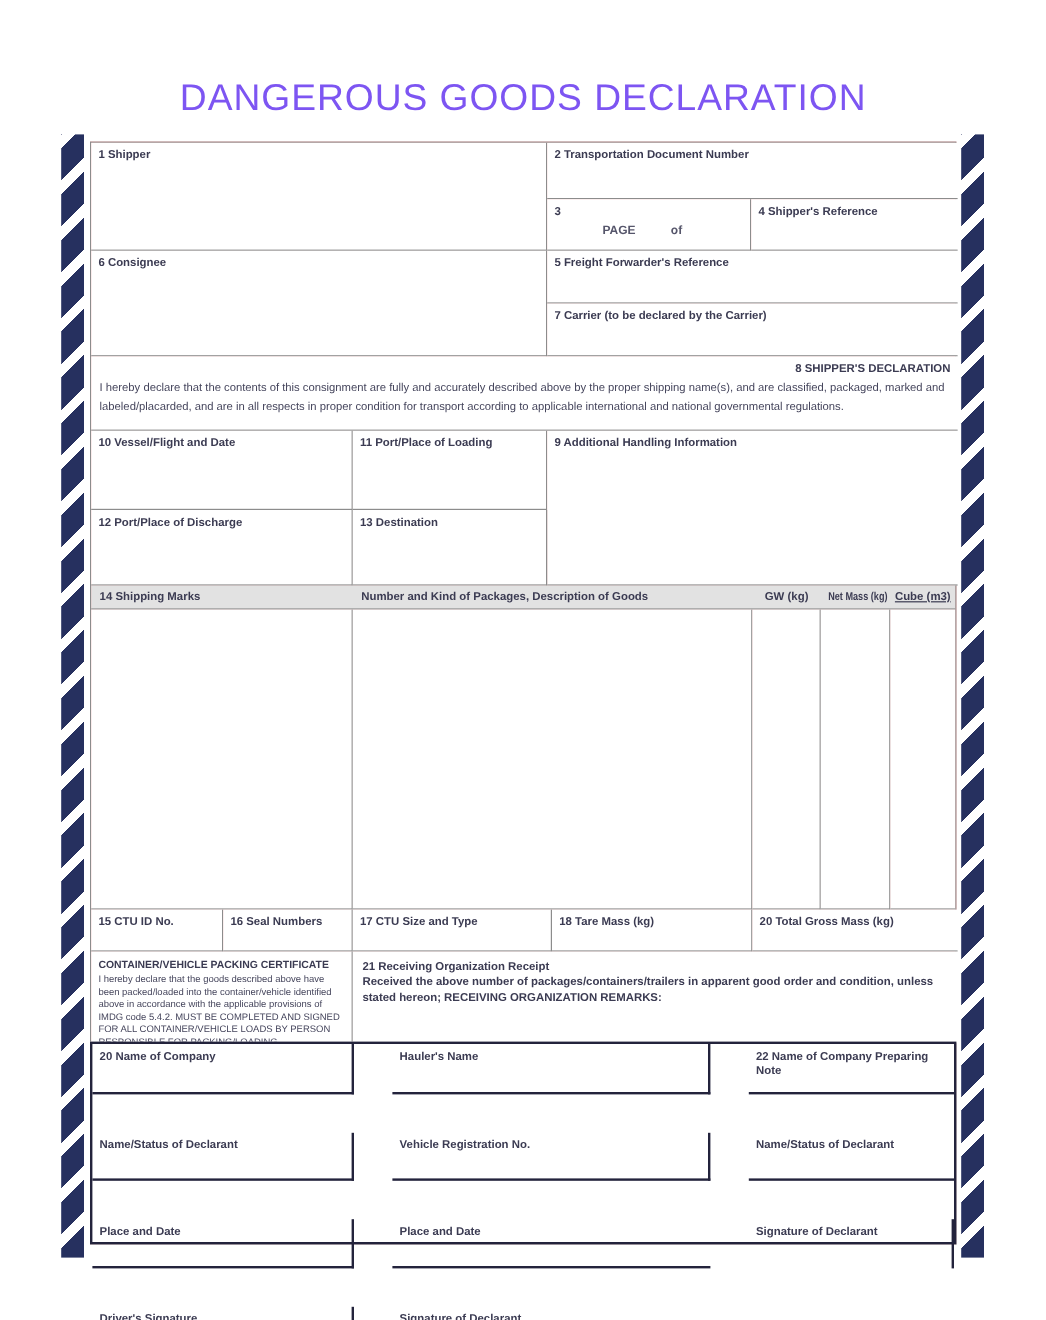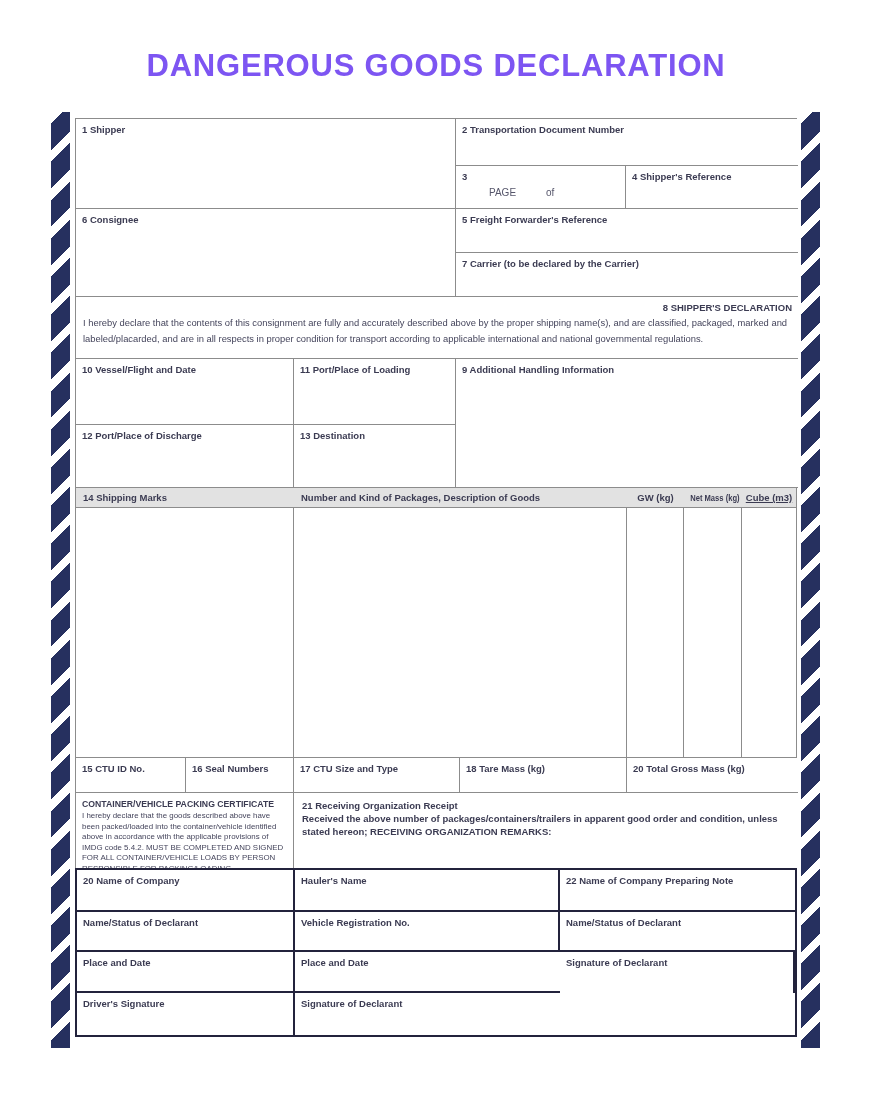--- a/index.html
+++ b/index.html
@@ -9,22 +9,22 @@
     --line-gray:#8c8c8c;
     --header-bg:#e2e2e2;
     --label:#3b3b52;
     --body-text:#45455c;
   }
   *{box-sizing:border-box;margin:0;padding:0;}
   html,body{width:872px;height:1100px;background:#ffffff;
     font-family:"Liberation Sans","DejaVu Sans",sans-serif;}
   .page{position:relative;width:872px;height:1100px;background:#fff;overflow:hidden;}
 
-  .title{position:absolute;left:0;top:48px;width:872px;text-align:center;
-    color:var(--accent);font-size:31px;font-weight:bold;letter-spacing:.8px;}
+  .title{position:absolute;left:0;top:64px;width:872px;text-align:center;
+    color:var(--accent);font-size:31px;font-weight:normal;letter-spacing:.8px;}
 
   .stripe{position:absolute;top:112px;width:19px;height:936px;
     background:repeating-linear-gradient(-45deg,var(--stripe-navy) 0 19px,#ffffff 19px 27px);}
   .stripe.left{left:51px;}
   .stripe.right{left:801px;}
 
   .form{position:absolute;left:75px;top:118px;width:722px;height:919px;
     border:1px solid var(--line-gray);background:#fca5a5;}
   .cell{position:absolute;background:#fff;}
   .bR{border-right:1px solid var(--line-gray);}
@@ -39,26 +39,26 @@
     font-size:9.5px;font-weight:bold;color:var(--label);padding:0;}
   .condensed{display:inline-block;transform:scaleX(.8);transform-origin:center;white-space:nowrap;}
 
   .cert-head{display:block;padding:6px 6px 2px 6px;font-size:8.7px;font-weight:bold;color:var(--label);line-height:1.2;}
   .cert-body{display:block;padding:0 7px 0 6px;font-size:7.9px;color:var(--body-text);line-height:10.5px;}
   .receipt-head{display:block;padding:6px 8px 0 8px;font-size:9.5px;font-weight:bold;color:var(--label);line-height:13px;}
   .receipt-body{display:block;padding:0 8px;font-size:9.5px;font-weight:bold;color:var(--label);line-height:13px;}
 
   .siggrid{position:absolute;left:0;top:750px;width:722px;height:169px;margin:-1px;
     border:2px solid var(--grid-dark);display:grid;
-    grid-template-columns:218px 265px auto;grid-template-rows:42px 40px 41px auto;background:#fff;}
+    grid-template-columns:218px 265px auto;grid-template-rows:42px 40px 41px auto;background:#fff;gap:32px;}
   .siggrid .gcell{border-right:2px solid var(--grid-dark);border-bottom:2px solid var(--grid-dark);}
   .siggrid .gcell.lastcol{border-right:none;}
   .siggrid .gcell.lastrow{border-bottom:none;}
 
-  .page-of{position:absolute;font-size:10px;color:#56566b;font-weight:normal;}
+  .page-of{position:absolute;font-size:10px;color:#56566b;font-weight:bold;margin-left:13px;}
 </style>
 </head>
 <body>
 
 <div class="page">
 
   <div class="title">DANGEROUS GOODS DECLARATION</div>
 
   <div class="stripe left"></div>
   <div class="stripe right"></div>

